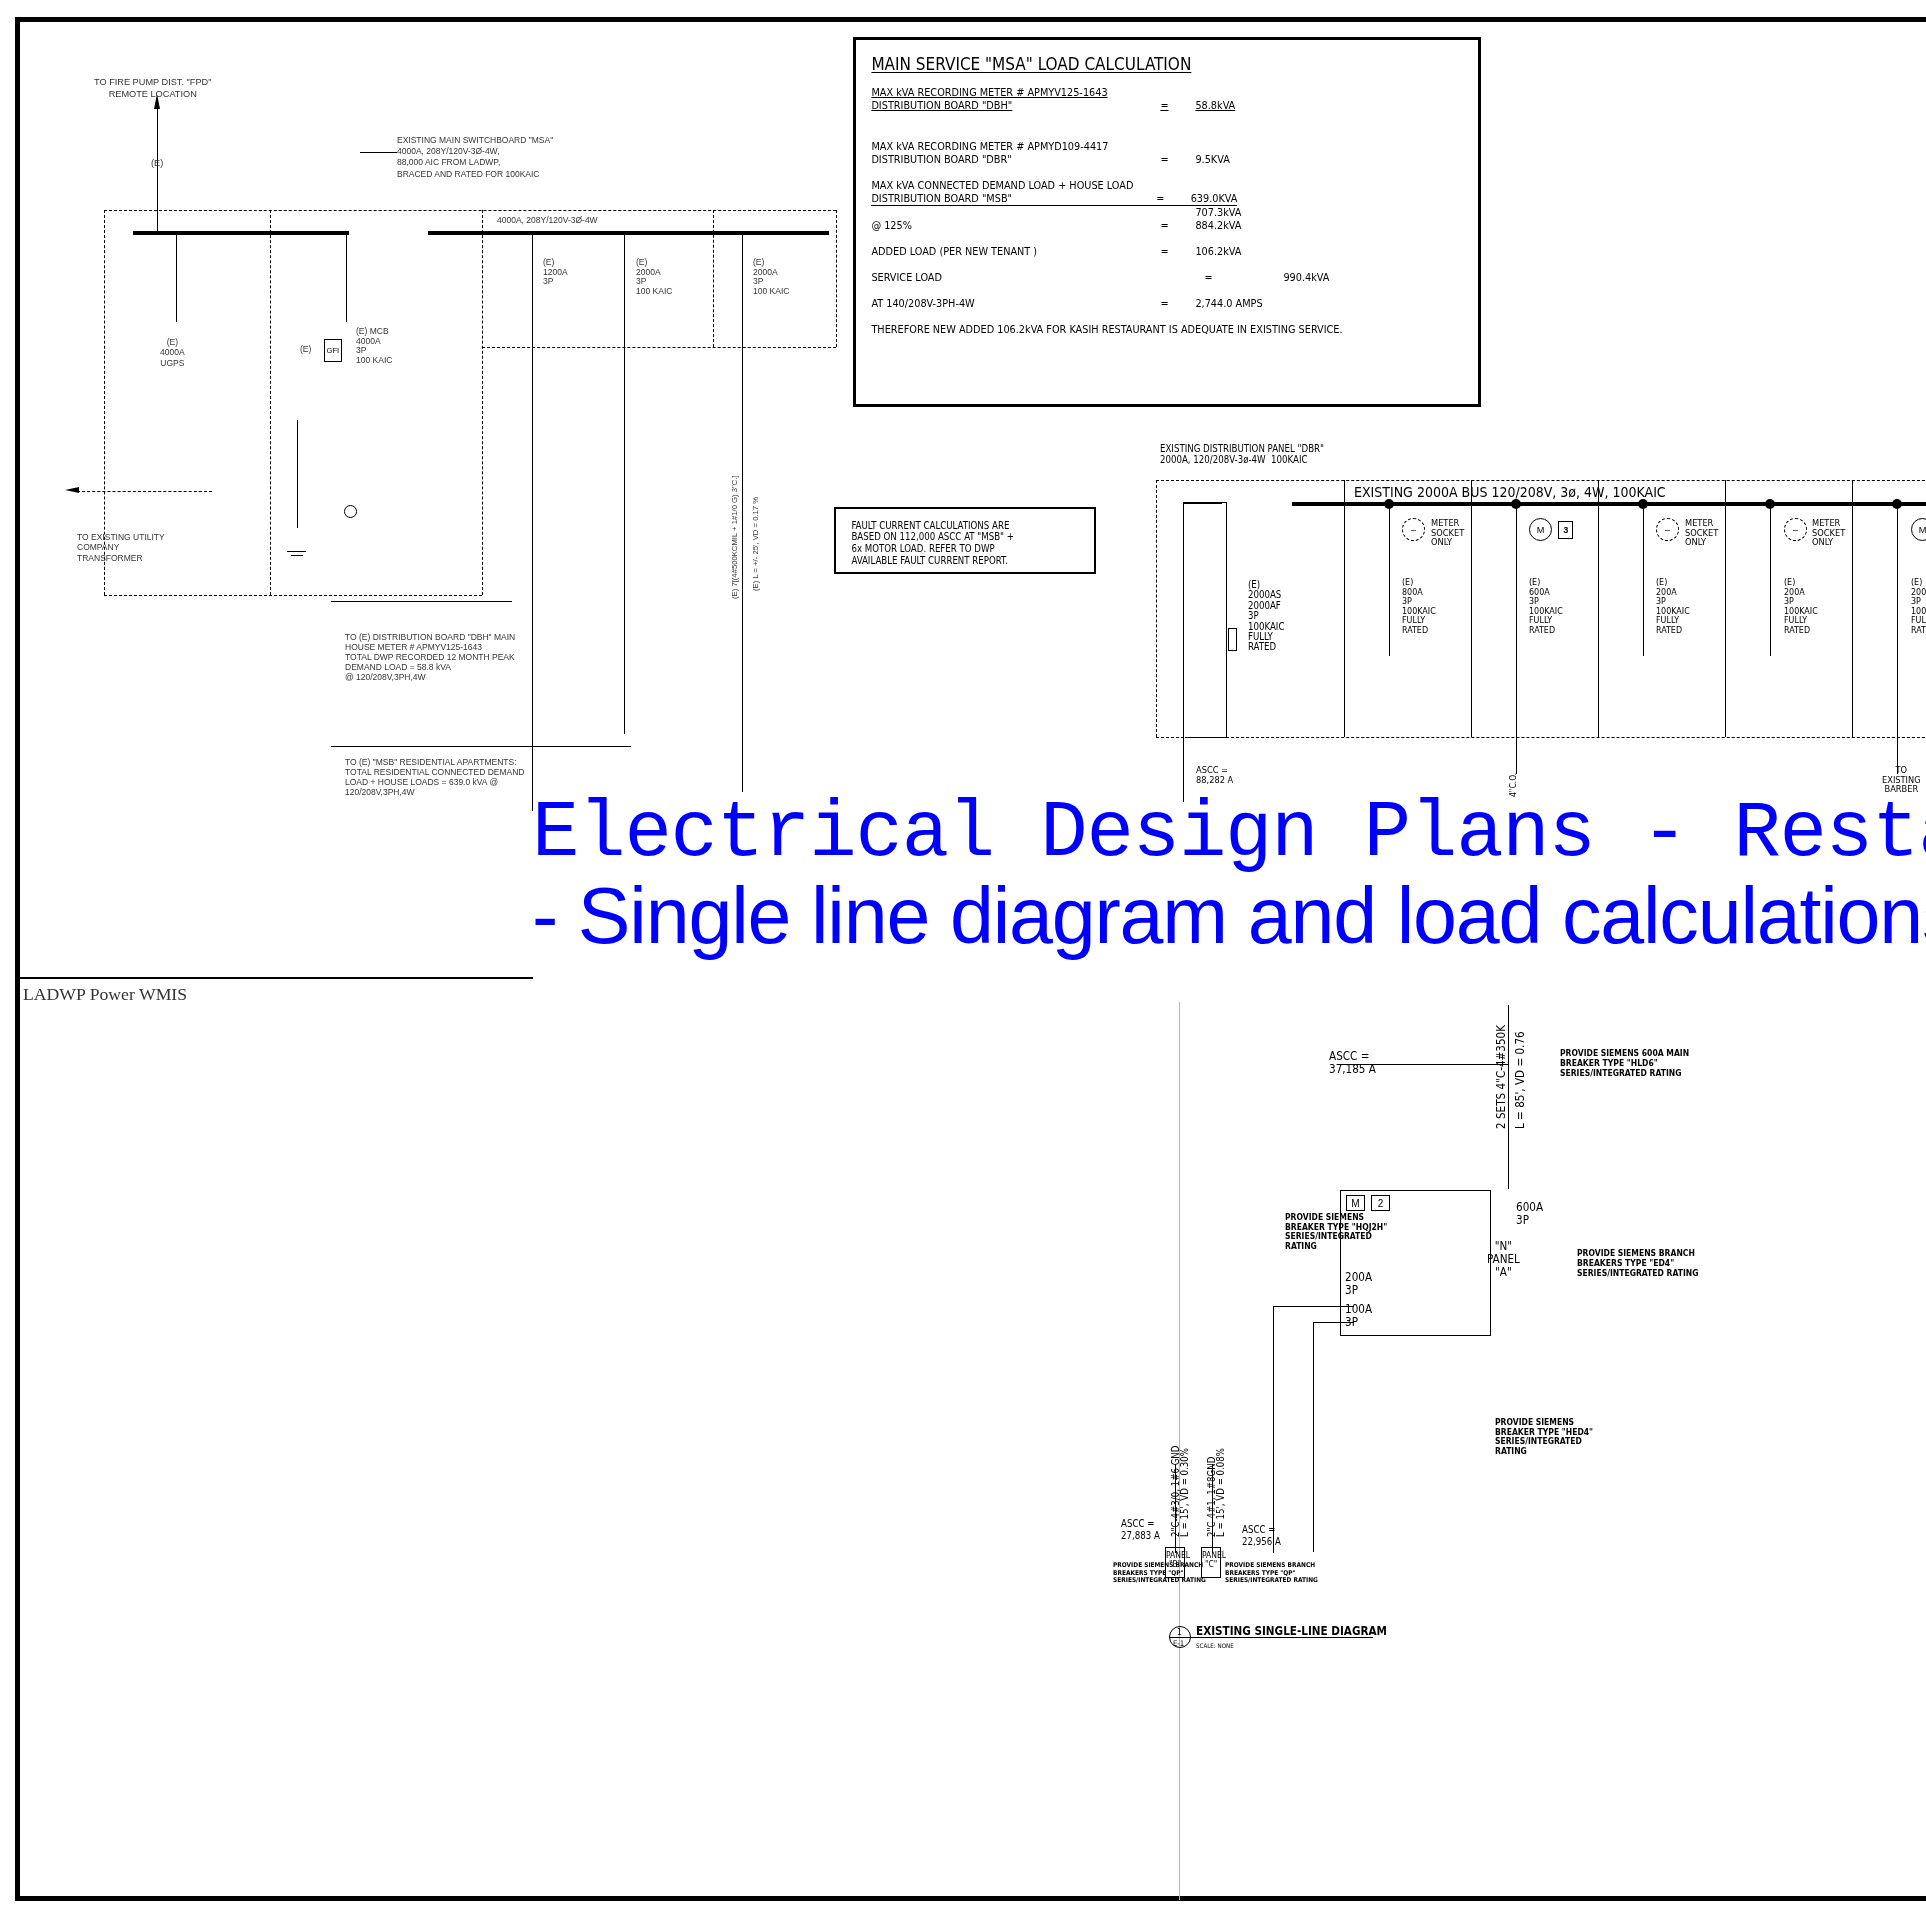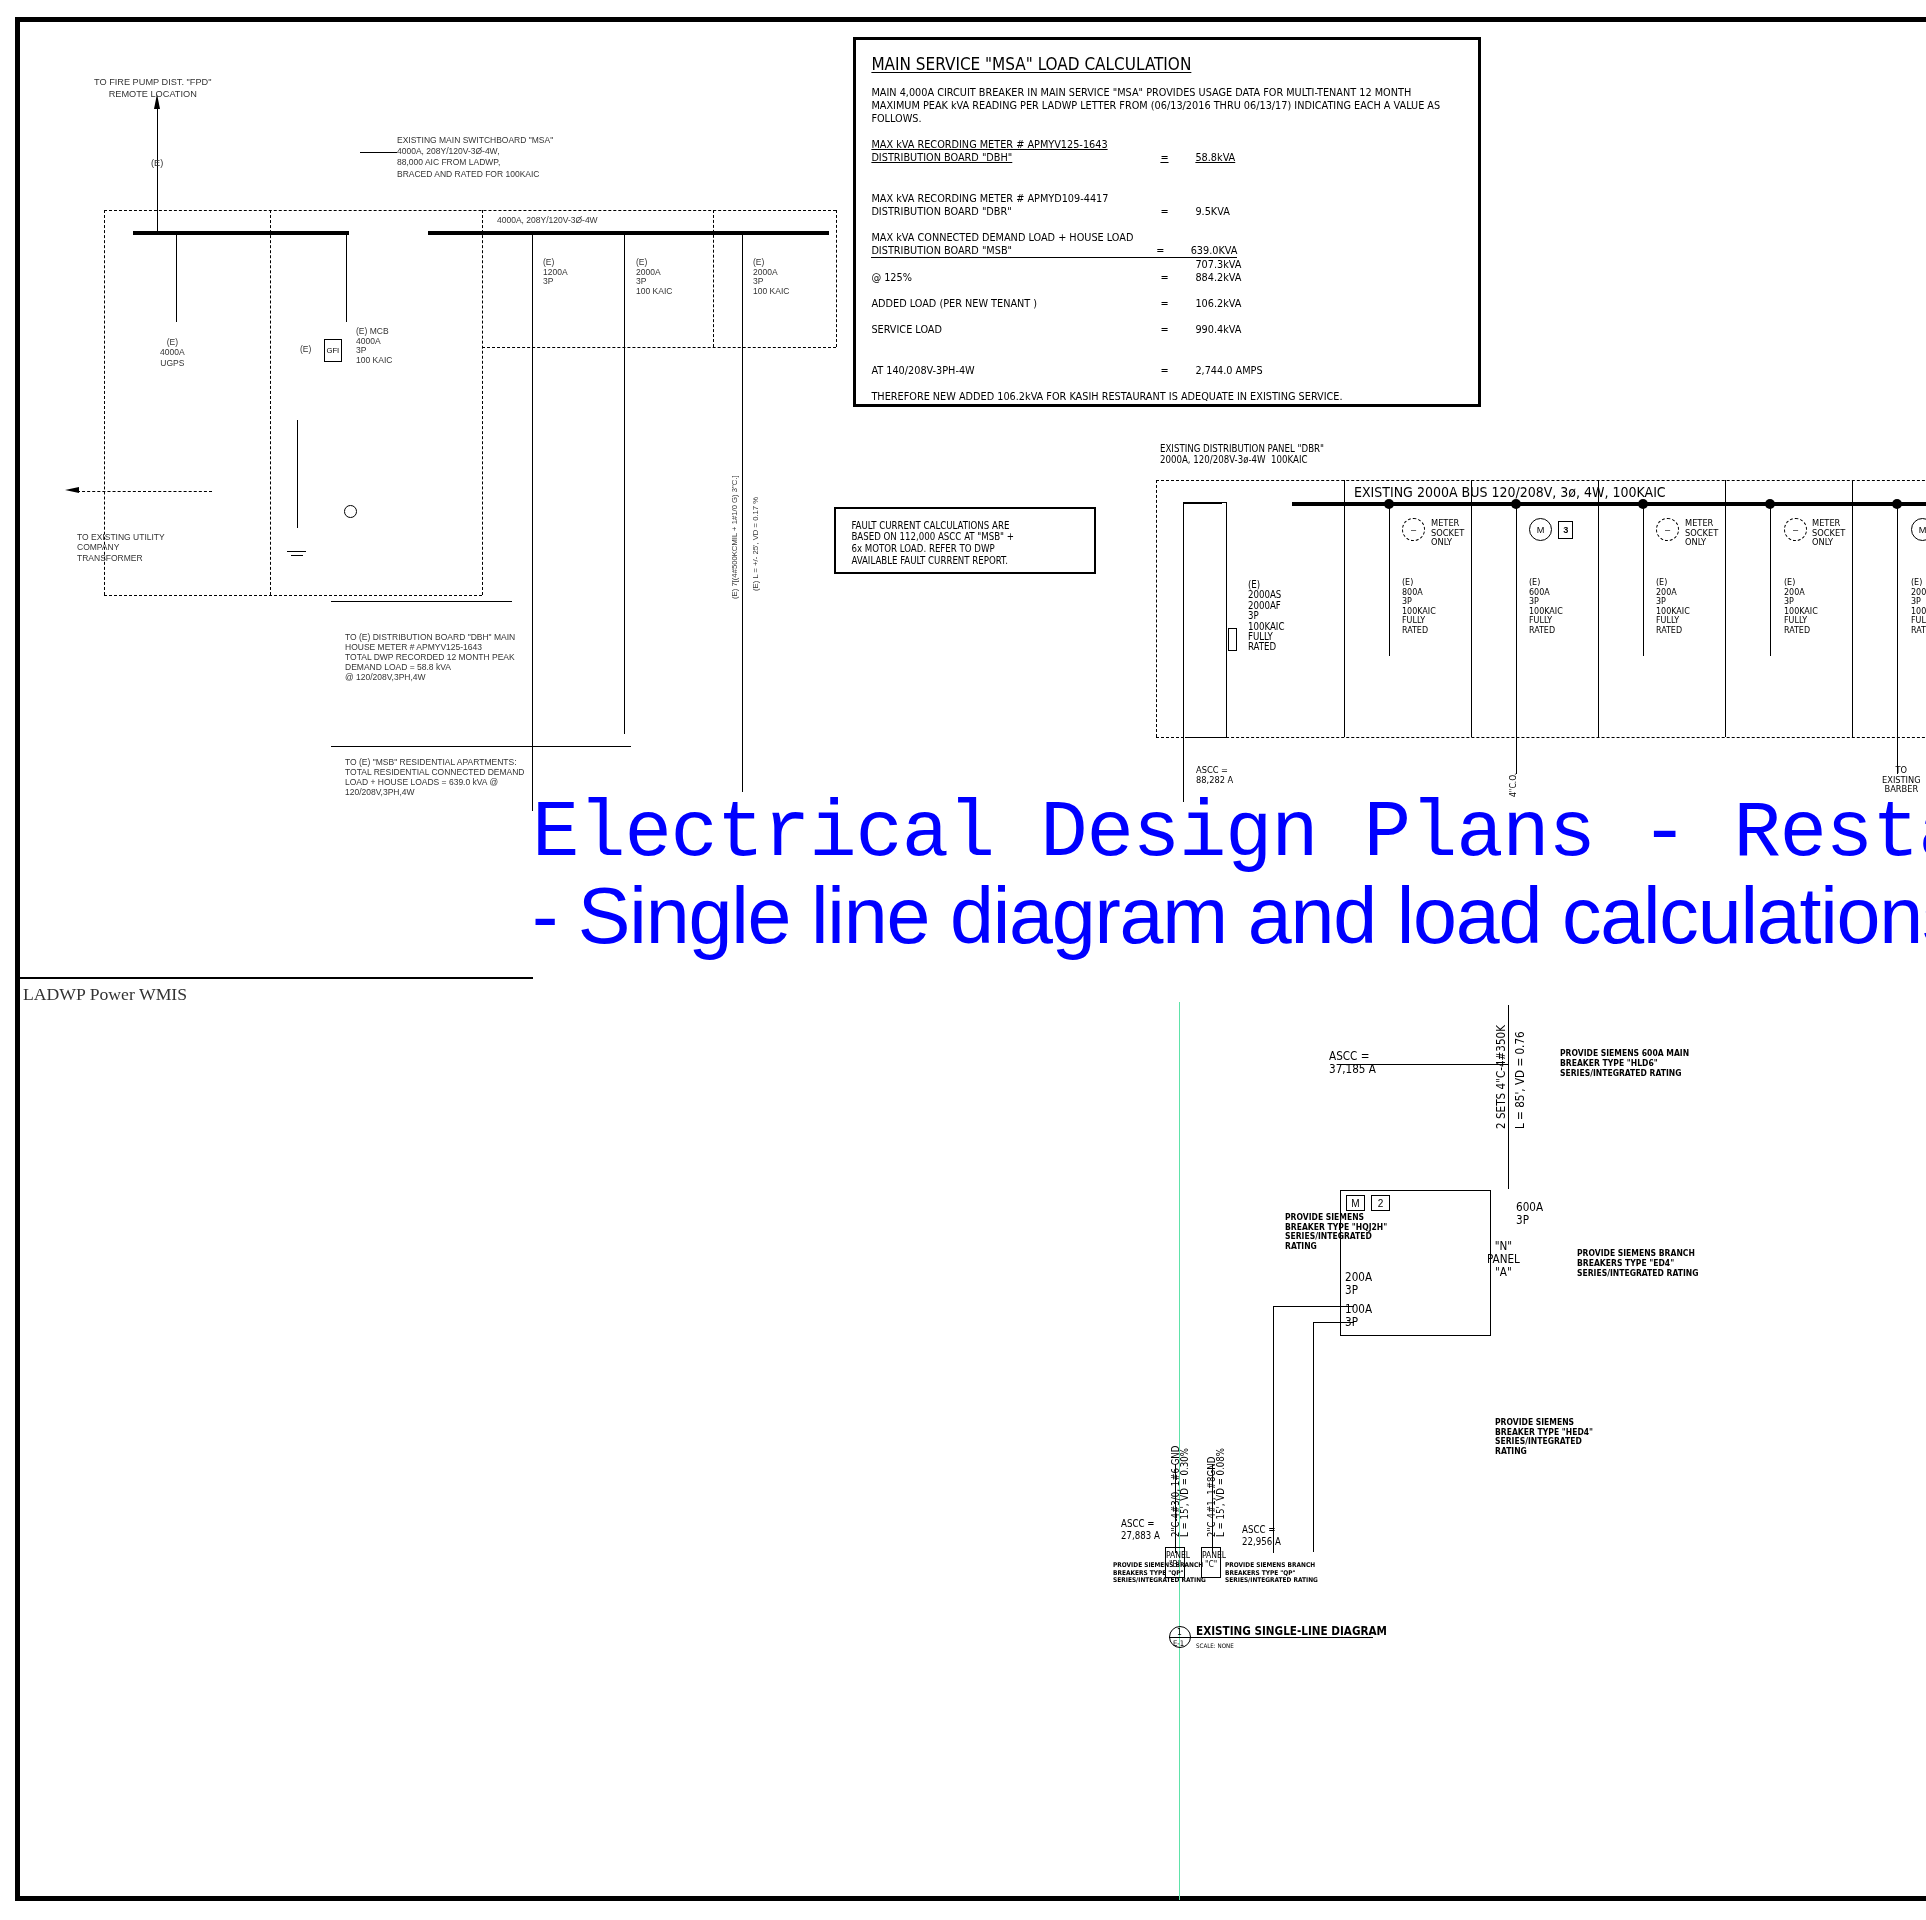--- a/index.html
+++ b/index.html
@@ -105,21 +105,20 @@
 TOTAL RESIDENTIAL CONNECTED DEMAND
 LOAD + HOUSE LOADS = 639.0 kVA @
 120/208V,3PH,4W</div>
 
   <div class="rot thin" style="left:730px;top:599px;font-size:7.7px;">(E) 7[(4#500KCMIL + 1#1/0 G) 3"C.]</div>
   <div class="rot thin" style="left:751px;top:591px;font-size:7.7px;">(E) L = +/- 25', VD = 0.17 %</div>
 </div>
 
 <div class="box cad" style="left:853px;top:37px;width:628px;height:370px;padding:15.4px 15.4px;">
   <div style="font-size:17px;line-height:19px;text-decoration:underline;text-underline-offset:2.3px;margin-bottom:11.6px;">MAIN SERVICE "MSA" LOAD CALCULATION</div>
-  <div style="font-size:10.8px;line-height:13px;width:578px;margin-bottom:13px;">MAIN 4,000A CIRCUIT BREAKER IN MAIN SERVICE "MSA" PROVIDES USAGE DATA FOR MULTI-TENANT 12 MONTH MAXIMUM PEAK kVA READING PER LADWP LETTER FROM (06/13/2016 THRU 06/13/17) INDICATING EACH A VALUE AS FOLLOWS.</div>
 
   <div style="margin-bottom:28px;text-decoration:underline;">
     <div class="calc-row">
         <span>MAX kVA RECORDING METER # APMYV125-1643</span>
       </div>
     <div class="calc-row">
         <span class="l" style="width:289px">DISTRIBUTION BOARD "DBH"</span>
         <span class="e">=</span>
         <span>58.8kVA</span>
       </div>
@@ -152,21 +151,21 @@
   <div class="calc-row" style="margin-bottom:13px;">
       <span class="l" style="width:289px">@ 125%</span>
       <span class="e">=</span>
       <span>884.2kVA</span>
     </div>
   <div class="calc-row" style="margin-bottom:13px;">
       <span class="l" style="width:289px">ADDED LOAD (PER NEW TENANT )</span>
       <span class="e">=</span>
       <span>106.2kVA</span>
     </div>
-  <div class="calc-row" style="margin-bottom:28px;">
+  <div class="calc-row" style="margin-bottom:13px;gap:44px;">
       <span class="l" style="width:289px">SERVICE LOAD</span>
       <span class="e">=</span>
       <span>990.4kVA</span>
     </div>
   <div class="calc-row" style="margin-bottom:13px;">
       <span class="l" style="width:289px">AT 140/208V-3PH-4W</span>
       <span class="e">=</span>
       <span>2,744.0 AMPS</span>
     </div>
   <div style="font-size:10.8px;line-height:13px;">THEREFORE NEW ADDED 106.2kVA FOR KASIH RESTAURANT IS ADEQUATE IN EXISTING SERVICE.</div>

